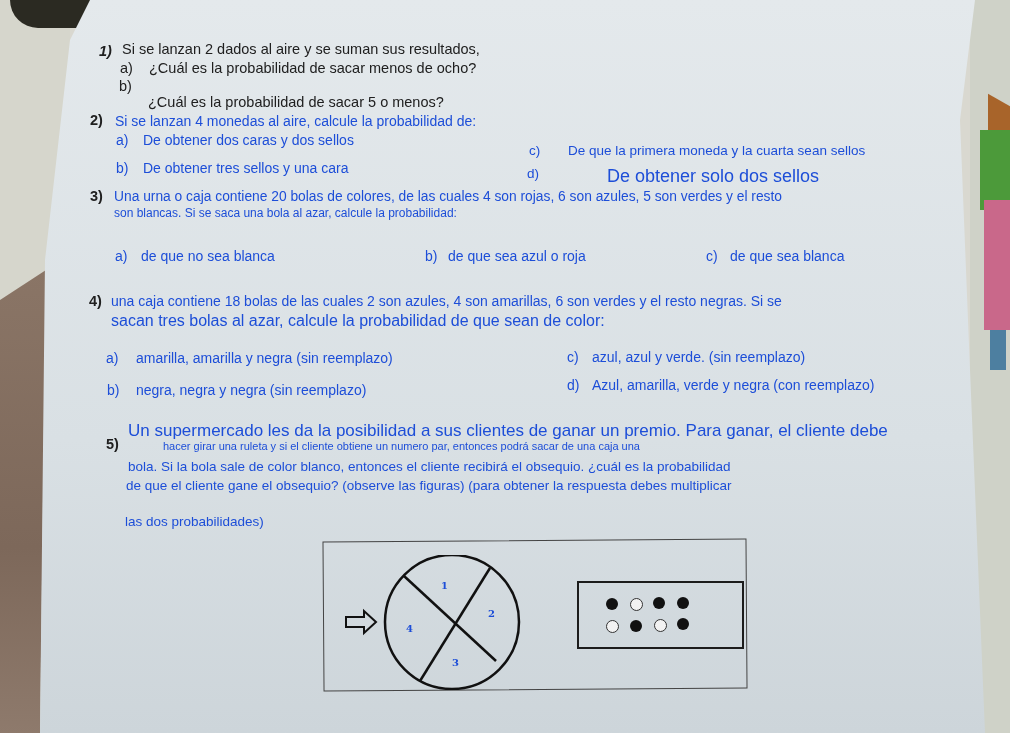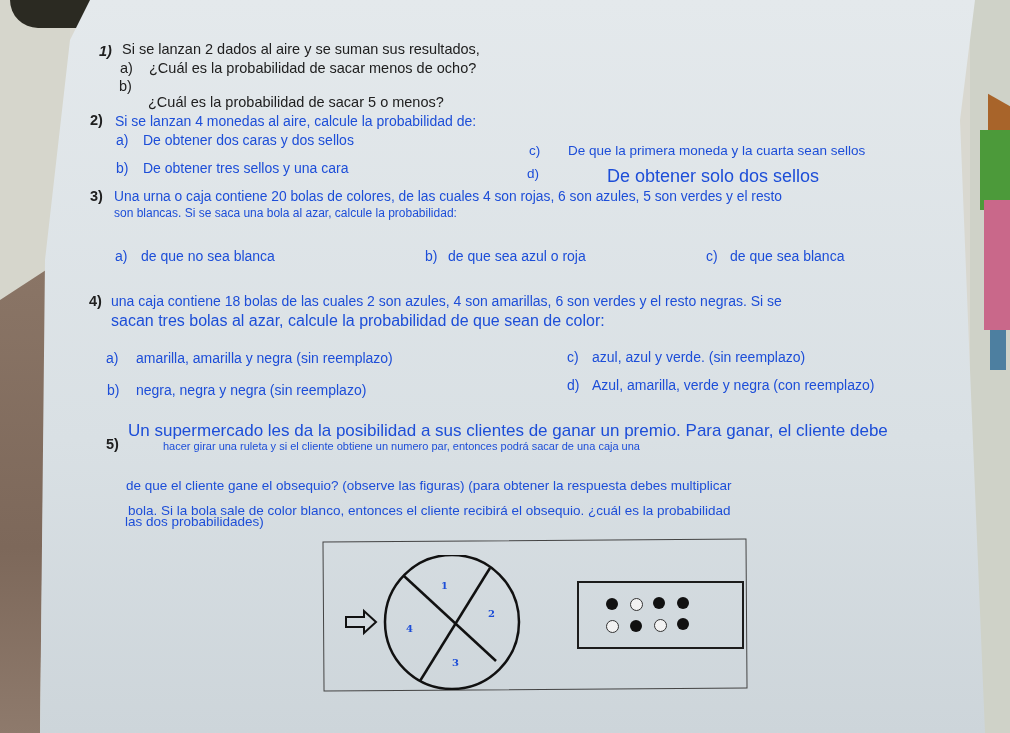--- a/index.html
+++ b/index.html
@@ -102,21 +102,21 @@
   <span class="line" style="left:567px;top:349px;">c)</span>
   <span class="line" style="left:592px;top:349px;">azul, azul y verde. (sin reemplazo)</span>
   <span class="line" style="left:567px;top:377px;">d)</span>
   <span class="line" style="left:592px;top:377px;">Azul, amarilla, verde y negra (con reemplazo)</span>
 </div>
 
 <div>
   <span class="txt q-num" style="left:106px;top:436px;">5)</span>
   <span class="line" style="left:128px;top:421px;font-size:17px;">Un supermercado les da la posibilidad a sus clientes de ganar un premio. Para ganar, el cliente debe</span>
   <span class="line" style="left:128px;top:440px;font-size:11px;padding-left:35px;">hacer girar una ruleta y si el cliente obtiene un numero par, entonces podrá sacar de una caja una</span>
-  <span class="line" style="left:128px;top:459px;font-size:13.5px;margin-top:44px;">bola. Si la bola sale de color blanco, entonces el cliente recibirá el obsequio. ¿cuál es la probabilidad</span>
+  <span class="line" style="left:128px;top:459px;font-size:13.5px;">bola. Si la bola sale de color blanco, entonces el cliente recibirá el obsequio. ¿cuál es la probabilidad</span>
   <span class="line" style="left:126px;top:478px;font-size:13.5px;">de que el cliente gane el obsequio?  (observe las figuras) (para obtener la respuesta debes multiplicar</span>
   <span class="line" style="left:125px;top:514px;font-size:13.5px;">las dos probabilidades)</span>
 </div>
 
 <div class="figure-box"></div>
 
 <svg style="position:absolute;left:340px;top:555px;" width="200" height="135" viewBox="0 0 200 135">
   <g>
     <polygon points="6,62 24,62 24,56 36,67 24,78 24,72 6,72" fill="none" stroke="#111" stroke-width="2"></polygon>
   </g>

